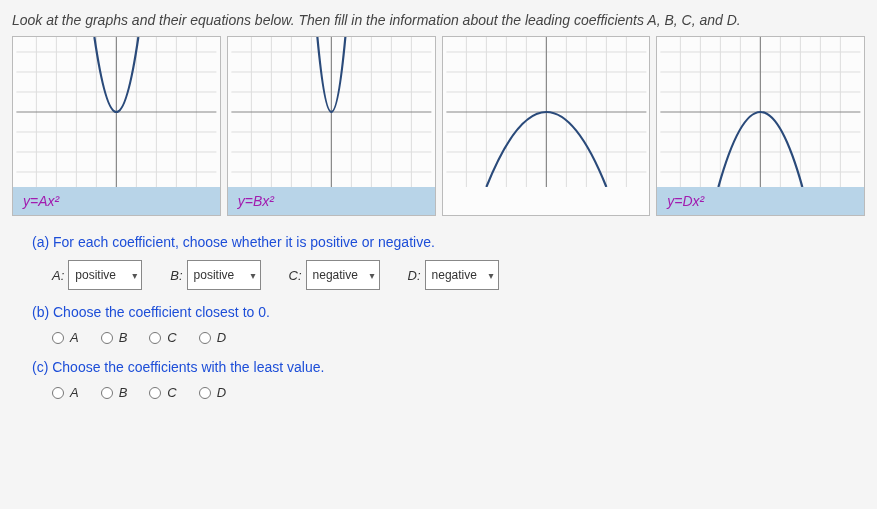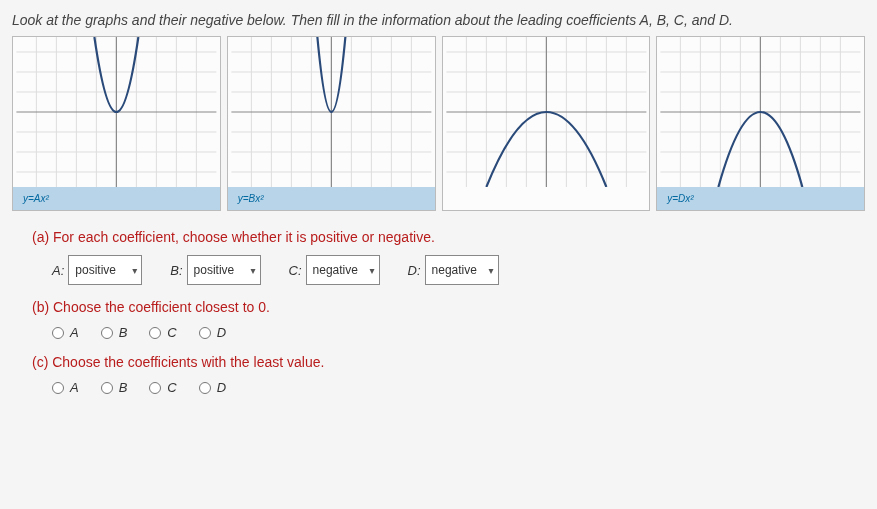--- a/index.html
+++ b/index.html
@@ -29,28 +29,28 @@
       flex-direction: column;
     }
     .graph-area {
       height: 150px;
       position: relative;
     }
     .graph-eq {
       background: #b8d4e8;
       padding: 6px 10px;
       font-style: italic;
-      font-size: 10px;
-      color: #0369a1;
+      font-size: 14px;
+      color: #a21caf;
       text-align: left;
     }
     .q-row {
       margin: 10px 0 10px 20px;
       font-size: 14px;
-      color: #b91c1c;
+      color: #1d4ed8;
     }
     .answers-row {
       display: flex;
       gap: 28px;
       margin: 8px 0 14px 40px;
       font-size: 13px;
       align-items: center;
     }
     .ans-item {
       display: flex;
@@ -95,21 +95,21 @@
       border-radius: 50%;
       background: #fff;
     }
     svg .grid { stroke: #ddd; stroke-width: 1; }
     svg .axis { stroke: #888; stroke-width: 1.2; }
     svg .curve { stroke: #2a4a7a; stroke-width: 2.2; fill: none; }
   </style>
 </head>
 <body>
 
-<div class="instruction">Look at the graphs and their negative below. Then fill in the information about the leading coefficients A, B, C, and D.</div>
+<div class="instruction">Look at the graphs and their equations below. Then fill in the information about the leading coefficients A, B, C, and D.</div>
 
 <div class="graphs-row">
 
   <div class="graph-box">
     <div class="graph-area">
       <svg viewBox="0 0 200 150" width="100%" height="100%">
         <g class="grid">
           <line x1="20" y1="0" x2="20" y2="150"></line>
             <line x1="40" y1="0" x2="40" y2="150"></line>
             <line x1="60" y1="0" x2="60" y2="150"></line>

